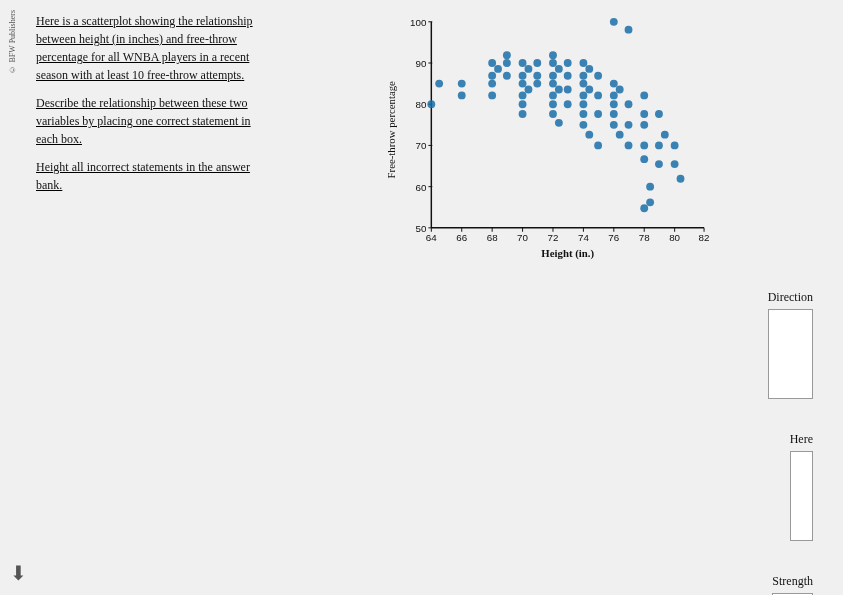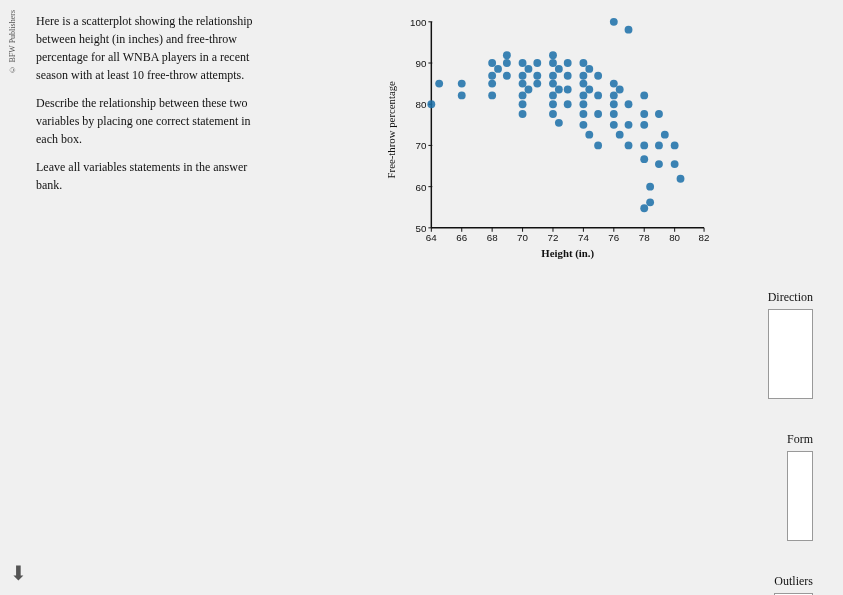--- a/index.html
+++ b/index.html
@@ -27,20 +27,21 @@
       display: flex;
       flex-direction: row;
       padding: 12px 20px 8px 20px;
       flex: 0 0 auto;
     }
 
     .text-panel {
       width: 250px;
       padding-left: 16px;
       flex-shrink: 0;
+      text-decoration: underline;
     }
 
     .text-panel p {
       font-size: 12px;
       line-height: 1.5;
       color: #111;
       margin-bottom: 10px;
     }
 
     .text-panel p.instruction {
@@ -122,21 +123,21 @@
 
 <div class="page">
 
   <div class="copyright">© BFW Publishers</div>
 
   <div class="top-section">
 
     <div class="text-panel">
       <p>Here is a scatterplot showing the relationship between height (in inches) and free-throw percentage for all WNBA players in a recent season with at least 10 free-throw attempts.</p>
       <p class="instruction">Describe the relationship between these two variables by placing one correct statement in each box.</p>
-      <p>Leave all variables statements in the answer bank.</p>
+      <p>Height all incorrect statements in the answer bank.</p>
     </div>
 
     <div class="chart-panel">
       <div class="scatter-container">
         <svg class="scatter-svg" viewBox="0 0 340 265" xmlns="http://www.w3.org/2000/svg">
 
           <text x="10" y="120" transform="rotate(-90, 10, 120)" text-anchor="middle" font-size="11" font-family="Georgia, serif" fill="#111">Free-throw percentage</text>
 
           <text x="42" y="14" text-anchor="end" font-size="10" font-family="Arial, sans-serif" fill="#111">100</text>
           <line x1="44" y1="10" x2="48" y2="10" stroke="#111" stroke-width="1"></line>
@@ -291,25 +292,25 @@
     </div>
   </div>
 
   <div class="bottom-section">
     <div class="boxes-row">
       <div class="box-col">
         <span class="box-label">Direction</span>
         <div class="answer-box"></div>
       </div>
       <div class="box-col">
-        <span class="box-label">Form</span>
+        <span class="box-label">Here</span>
         <div class="answer-box"></div>
       </div>
       <div class="box-col">
-        <span class="box-label">Outliers</span>
+        <span class="box-label">Strength</span>
         <div class="answer-box"></div>
       </div>
     </div>
   </div>
 
   <div style="position:absolute; bottom:10px; left:10px; font-size:20px; color:#555;">⬇</div>
 
 </div>
 
 </body></html>

